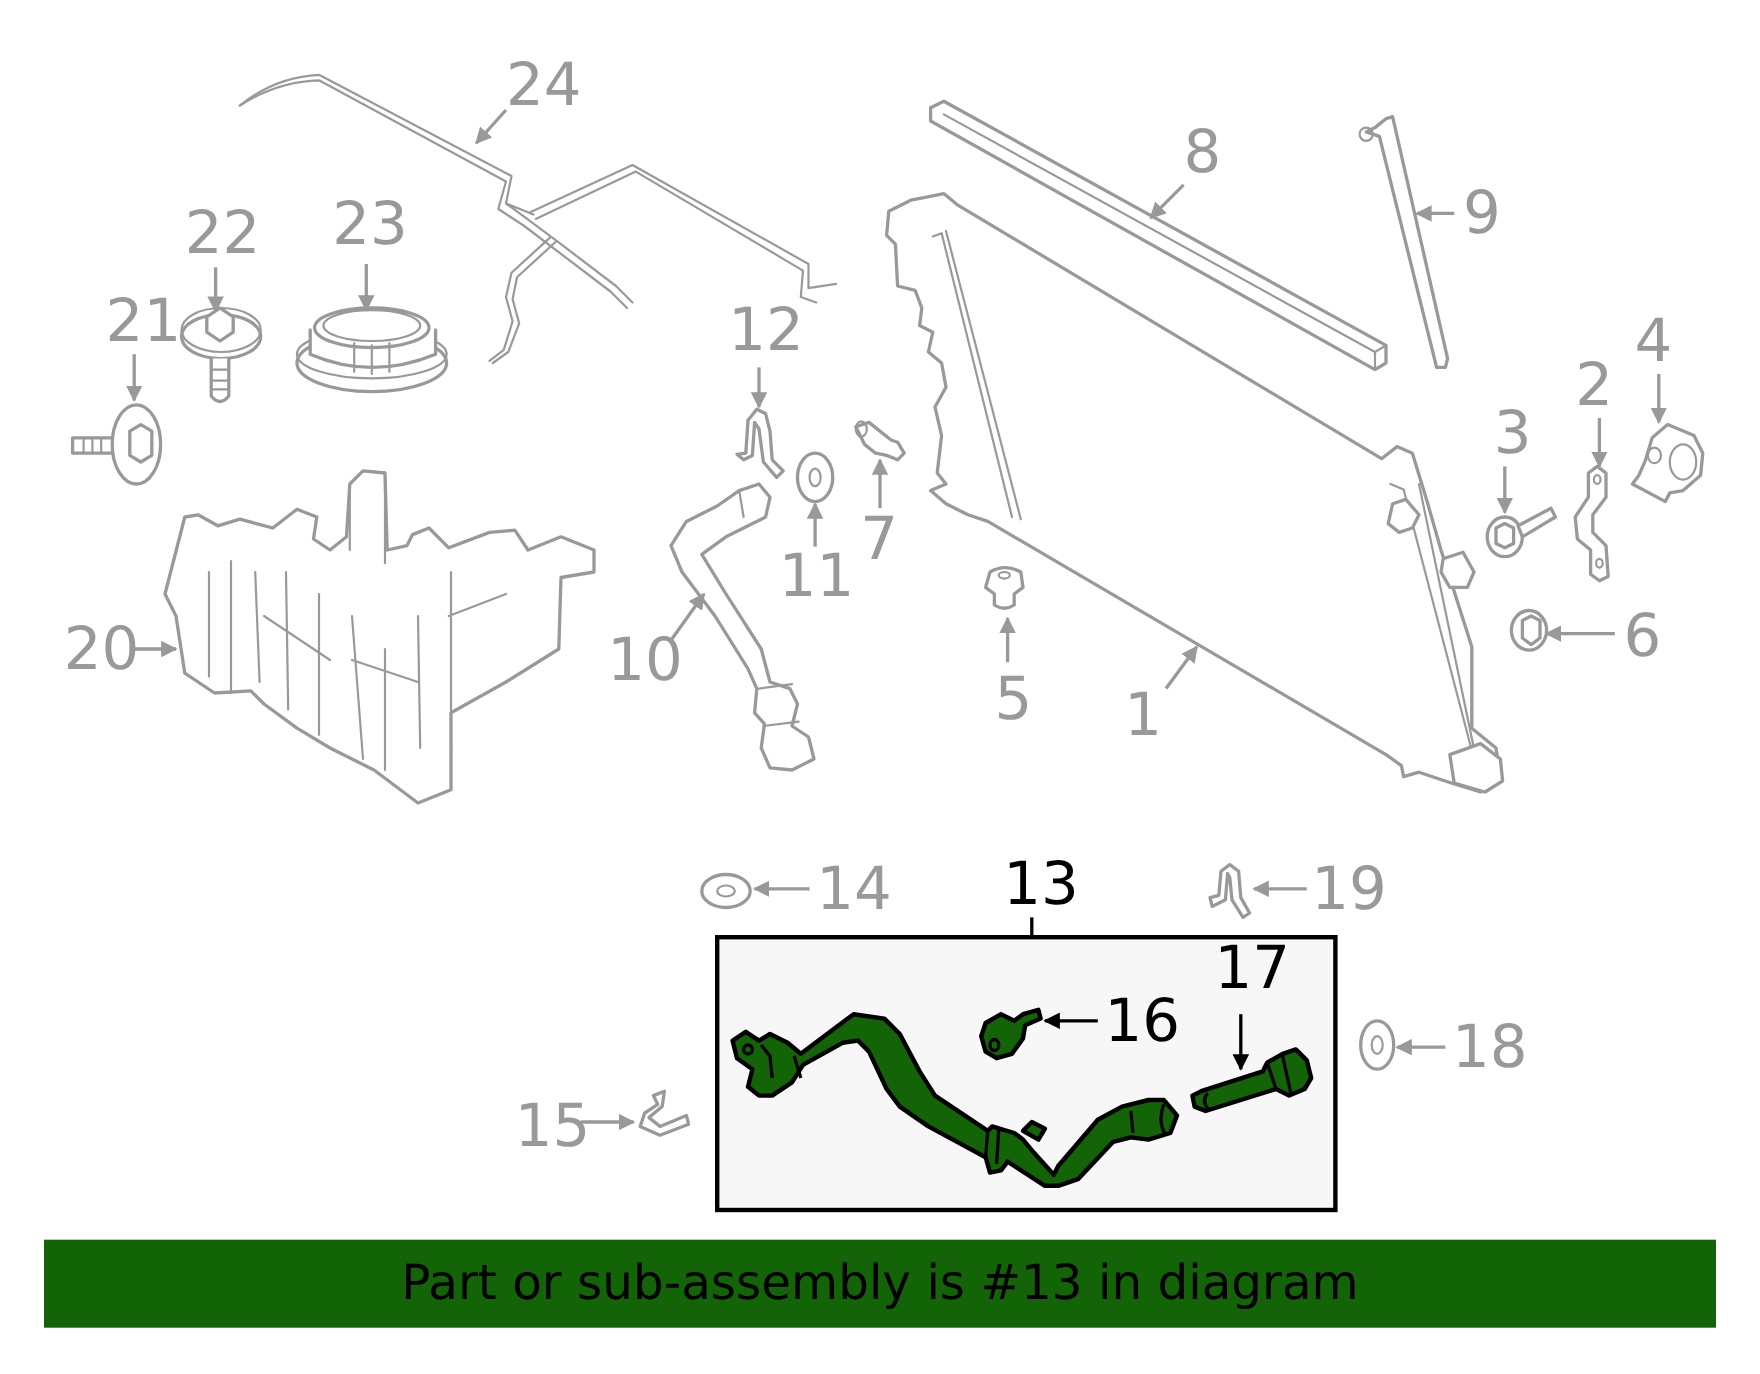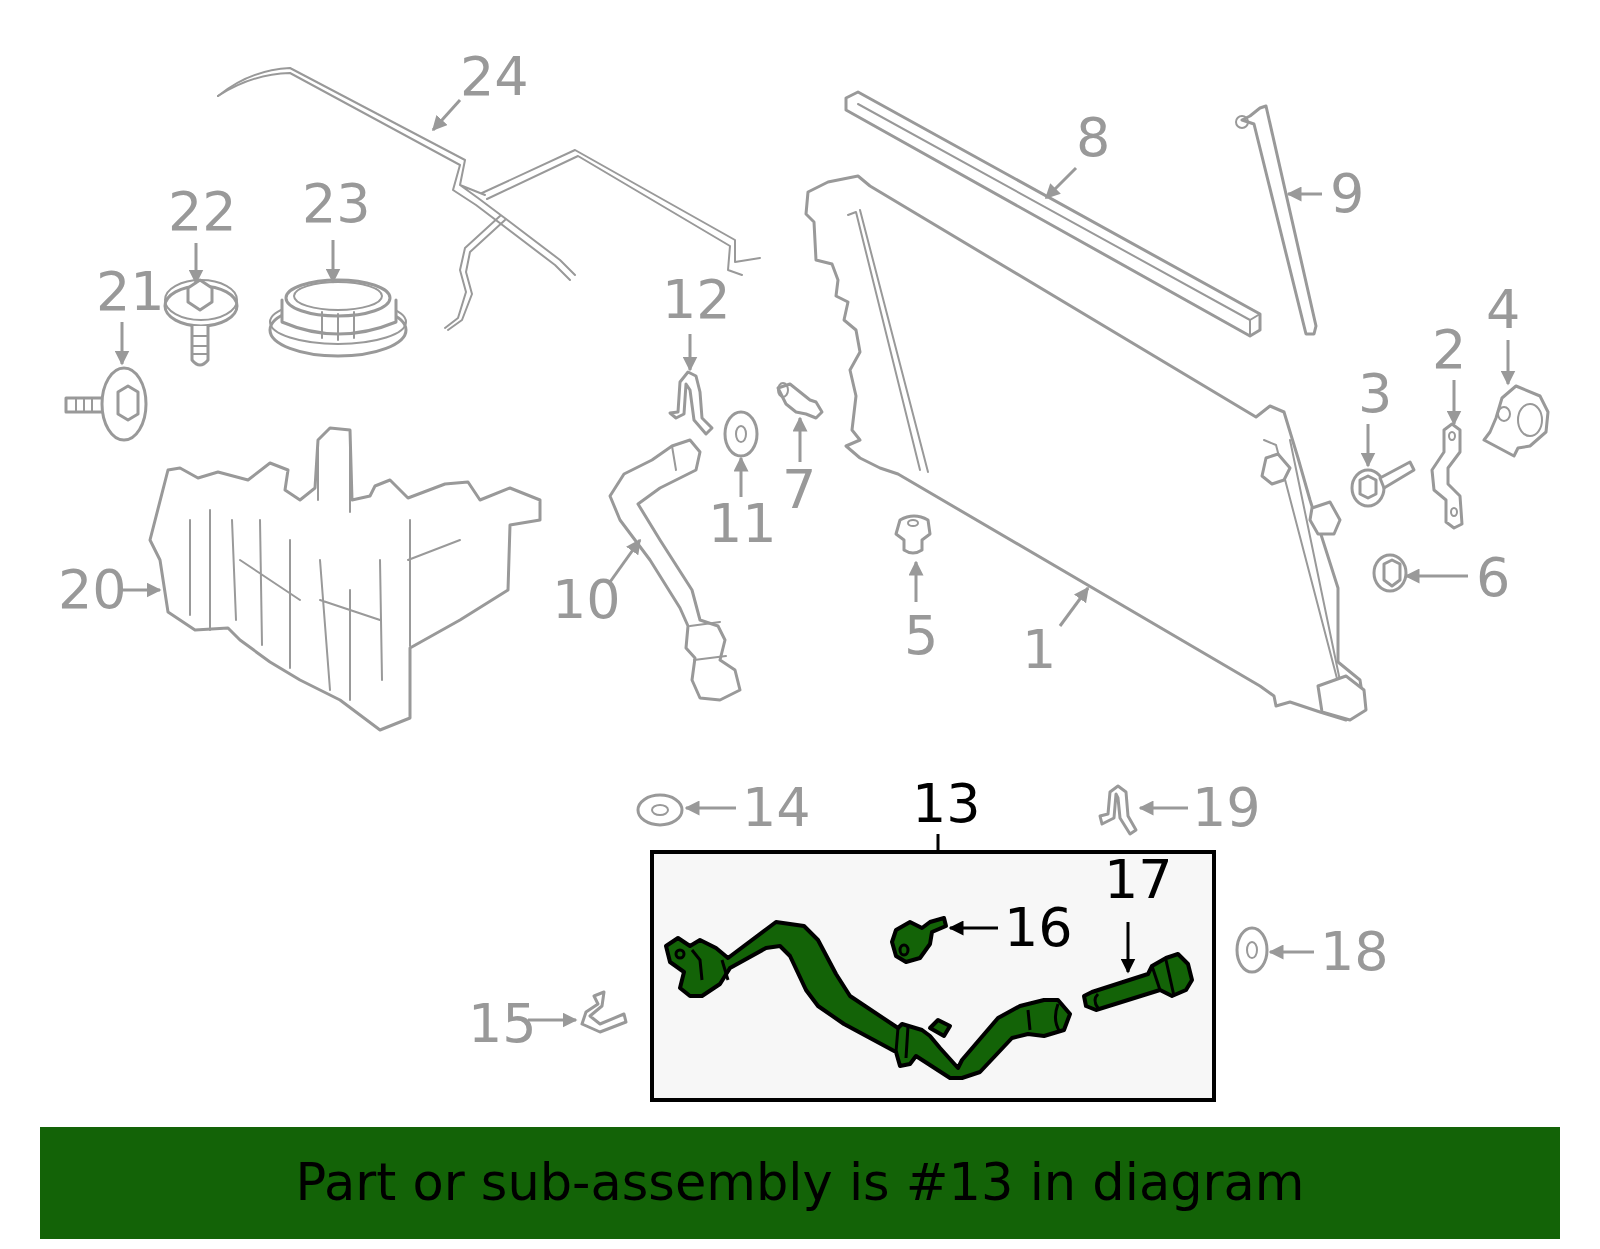--- a/index.html
+++ b/index.html
@@ -10,23 +10,23 @@
   .leader { stroke:#999999; stroke-width:3; fill:none; }
   .arrowhead { fill:#999999; }
   .lbl { font-family:"DejaVu Sans", sans-serif; font-size:54px; fill:#999999; }
   .lbl-hl { font-family:"DejaVu Sans", sans-serif; font-size:54px; fill:#000000; }
   .hl-part { fill:#136307; stroke:#000000; stroke-width:4; stroke-linejoin:round; stroke-linecap:round; }
   .hl-line { fill:none; stroke:#000000; stroke-width:3; stroke-linejoin:round; }
   .leader-hl { stroke:#000000; stroke-width:3; fill:none; }
   .arrowhead-hl { fill:#000000; }
   .callout-box { fill:#f7f7f7; stroke:#000000; stroke-width:4; }
   .banner {
-    position:absolute; left:40px; top:1127px; width:1520px; height:112px;
+    position:absolute; left:40px; top:1127px; width:1520px; height:80px;
     background:#136307; color:#000000; text-align:center;
-    font-family:"DejaVu Sans", sans-serif; font-size:51px; line-height:50px;
+    font-family:"DejaVu Sans", sans-serif; font-size:44px; line-height:50px;
     display:flex; flex-direction:column; justify-content:center;
   }
 </style>
 </head>
 <body>
 
 <svg id="diagram" viewBox="0 0 1600 1249" xmlns="http://www.w3.org/2000/svg">
   <defs>
     <marker id="ah" viewBox="0 0 10 10" refX="9" refY="5" markerWidth="5" markerHeight="5" orient="auto">
       <path d="M0,0 L10,5 L0,10 z" class="arrowhead"></path>

